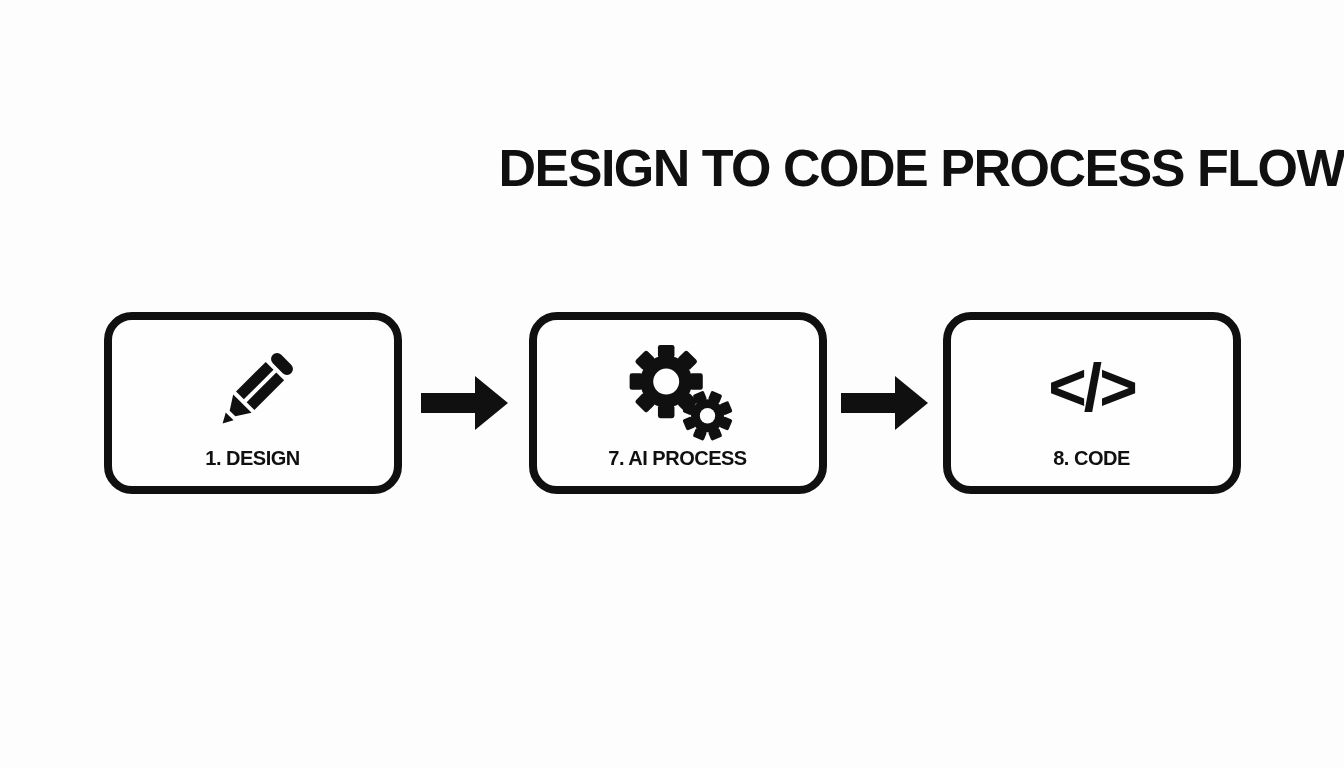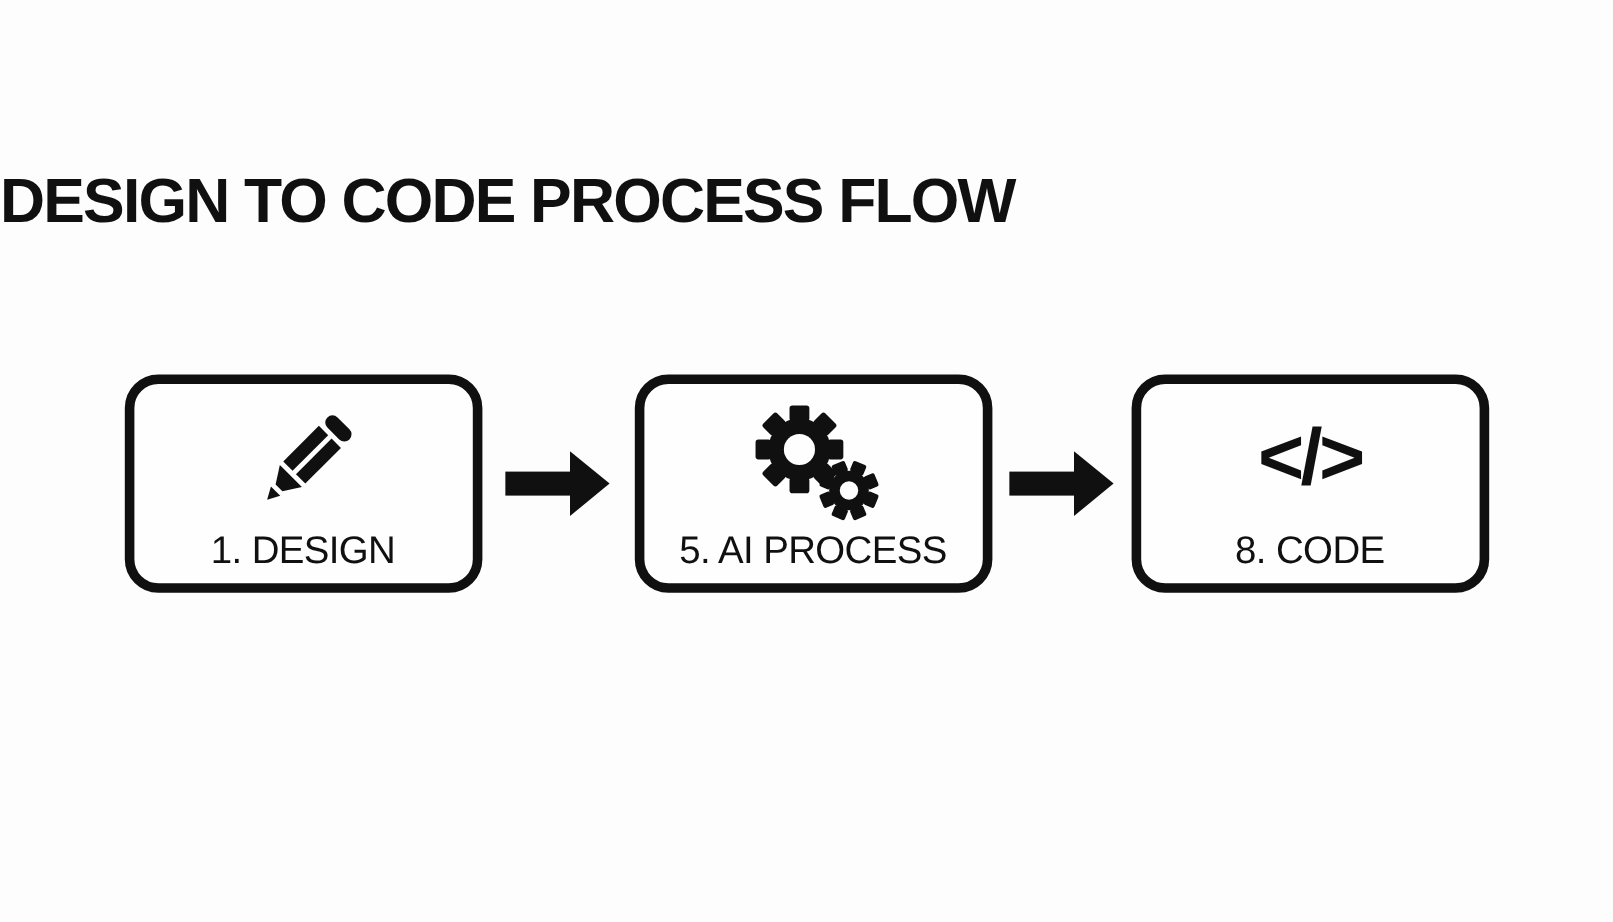--- a/index.html
+++ b/index.html
@@ -14,21 +14,21 @@
     font-family: "Liberation Sans", sans-serif;
     color: #101010;
   }
   .canvas {
     position: relative;
     width: 1344px;
     height: 768px;
   }
   .title {
     margin-top: 142px;
-    text-align: left;
+    text-align: right;
     font-size: 52px;
     font-weight: bold;
     letter-spacing: -1.5px;
     color: #101010;
     line-height: 1;
   }
   .flow {
     margin-top: 118px;
     display: flex;
     align-items: center;
@@ -48,22 +48,22 @@
     padding-top: 2px;
   }
   .icon-slot {
     height: 104px;
     display: flex;
     align-items: center;
     justify-content: center;
   }
   .step-label {
     margin-top: 4px;
-    font-size: 32px;
-    font-weight: normal;
+    font-size: 20px;
+    font-weight: bold;
     letter-spacing: -0.5px;
     color: #101010;
     white-space: nowrap;
   }
   .arrow-cell {
     display: flex;
     align-items: center;
     justify-content: center;
   }
   .arrow-cell.gap1 { width: 127px; }
@@ -133,21 +133,21 @@
               <rect x="70" y="42" width="10" height="8" rx="1.5" transform="rotate(247.5 75 63)"></rect>
               <rect x="70" y="42" width="10" height="8" rx="1.5" transform="rotate(292.5 75 63)"></rect>
               <rect x="70" y="42" width="10" height="8" rx="1.5" transform="rotate(337.5 75 63)"></rect>
               <circle cx="75" cy="63" r="14"></circle>
             </g>
           </g>
           <circle cx="40" cy="34" r="11" fill="#fefefe"></circle>
           <circle cx="75" cy="63" r="6.5" fill="#fefefe"></circle>
         </svg>
       </div>
-      <div class="step-label">5. AI PROCESS</div>
+      <div class="step-label">7. AI PROCESS</div>
     </div>
 
     <div class="arrow-cell gap2">
       <svg width="88" height="54" viewBox="0 0 88 54" fill="#101010" xmlns="http://www.w3.org/2000/svg">
         <rect x="0" y="17" width="56" height="20"></rect>
         <polygon points="54,0 54,54 87,27"></polygon>
       </svg>
     </div>
 
     <div class="step-box">

